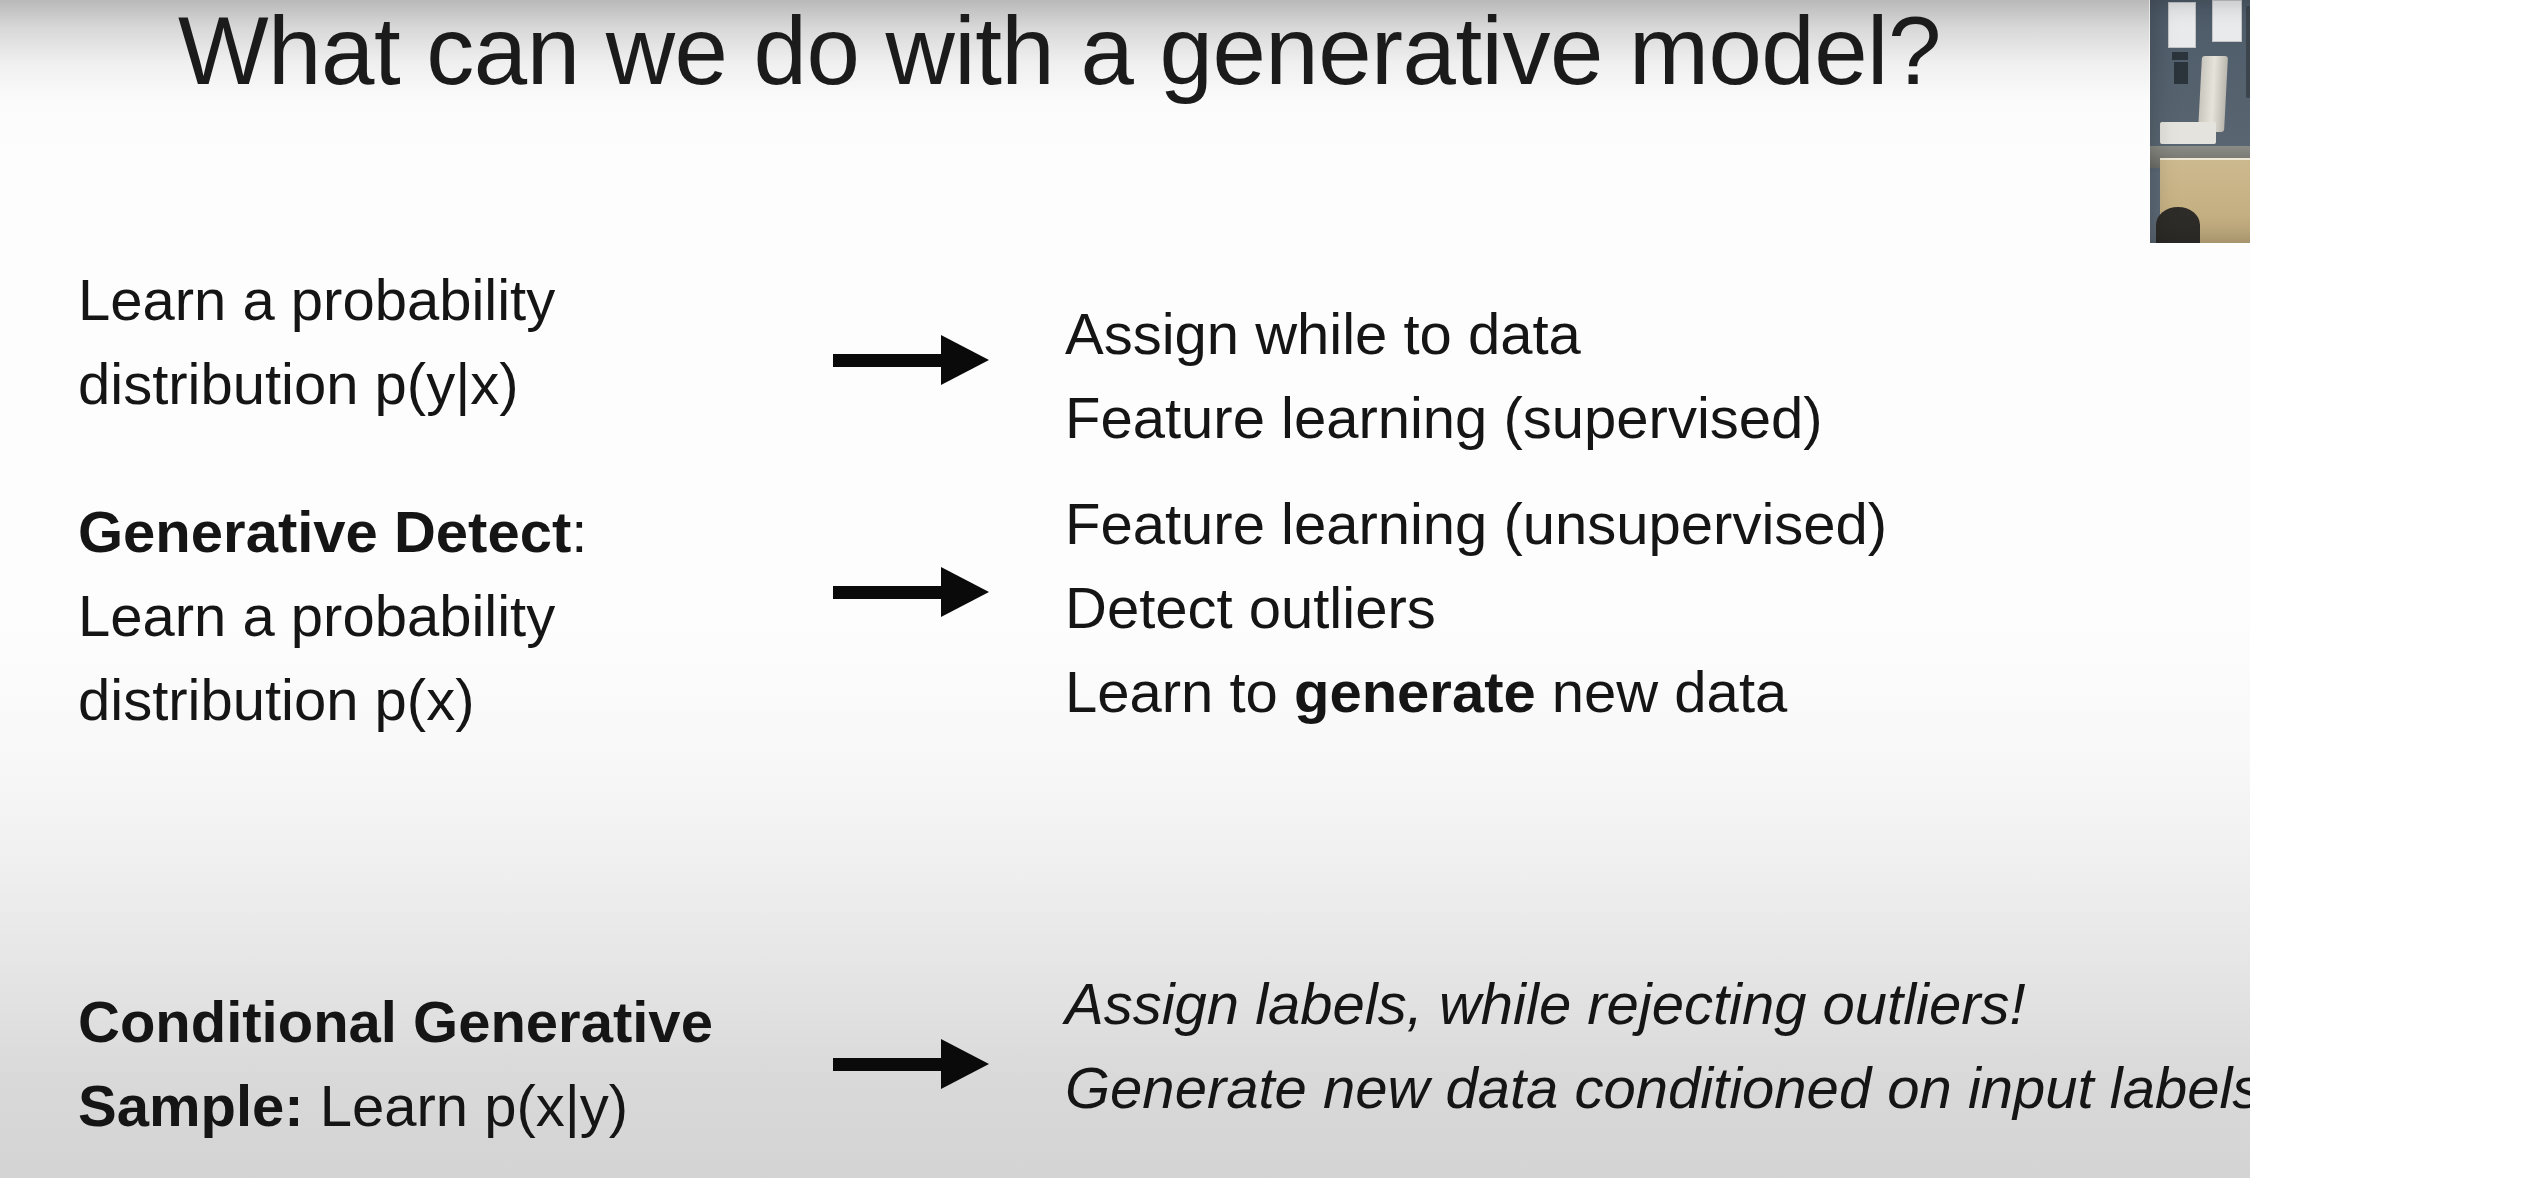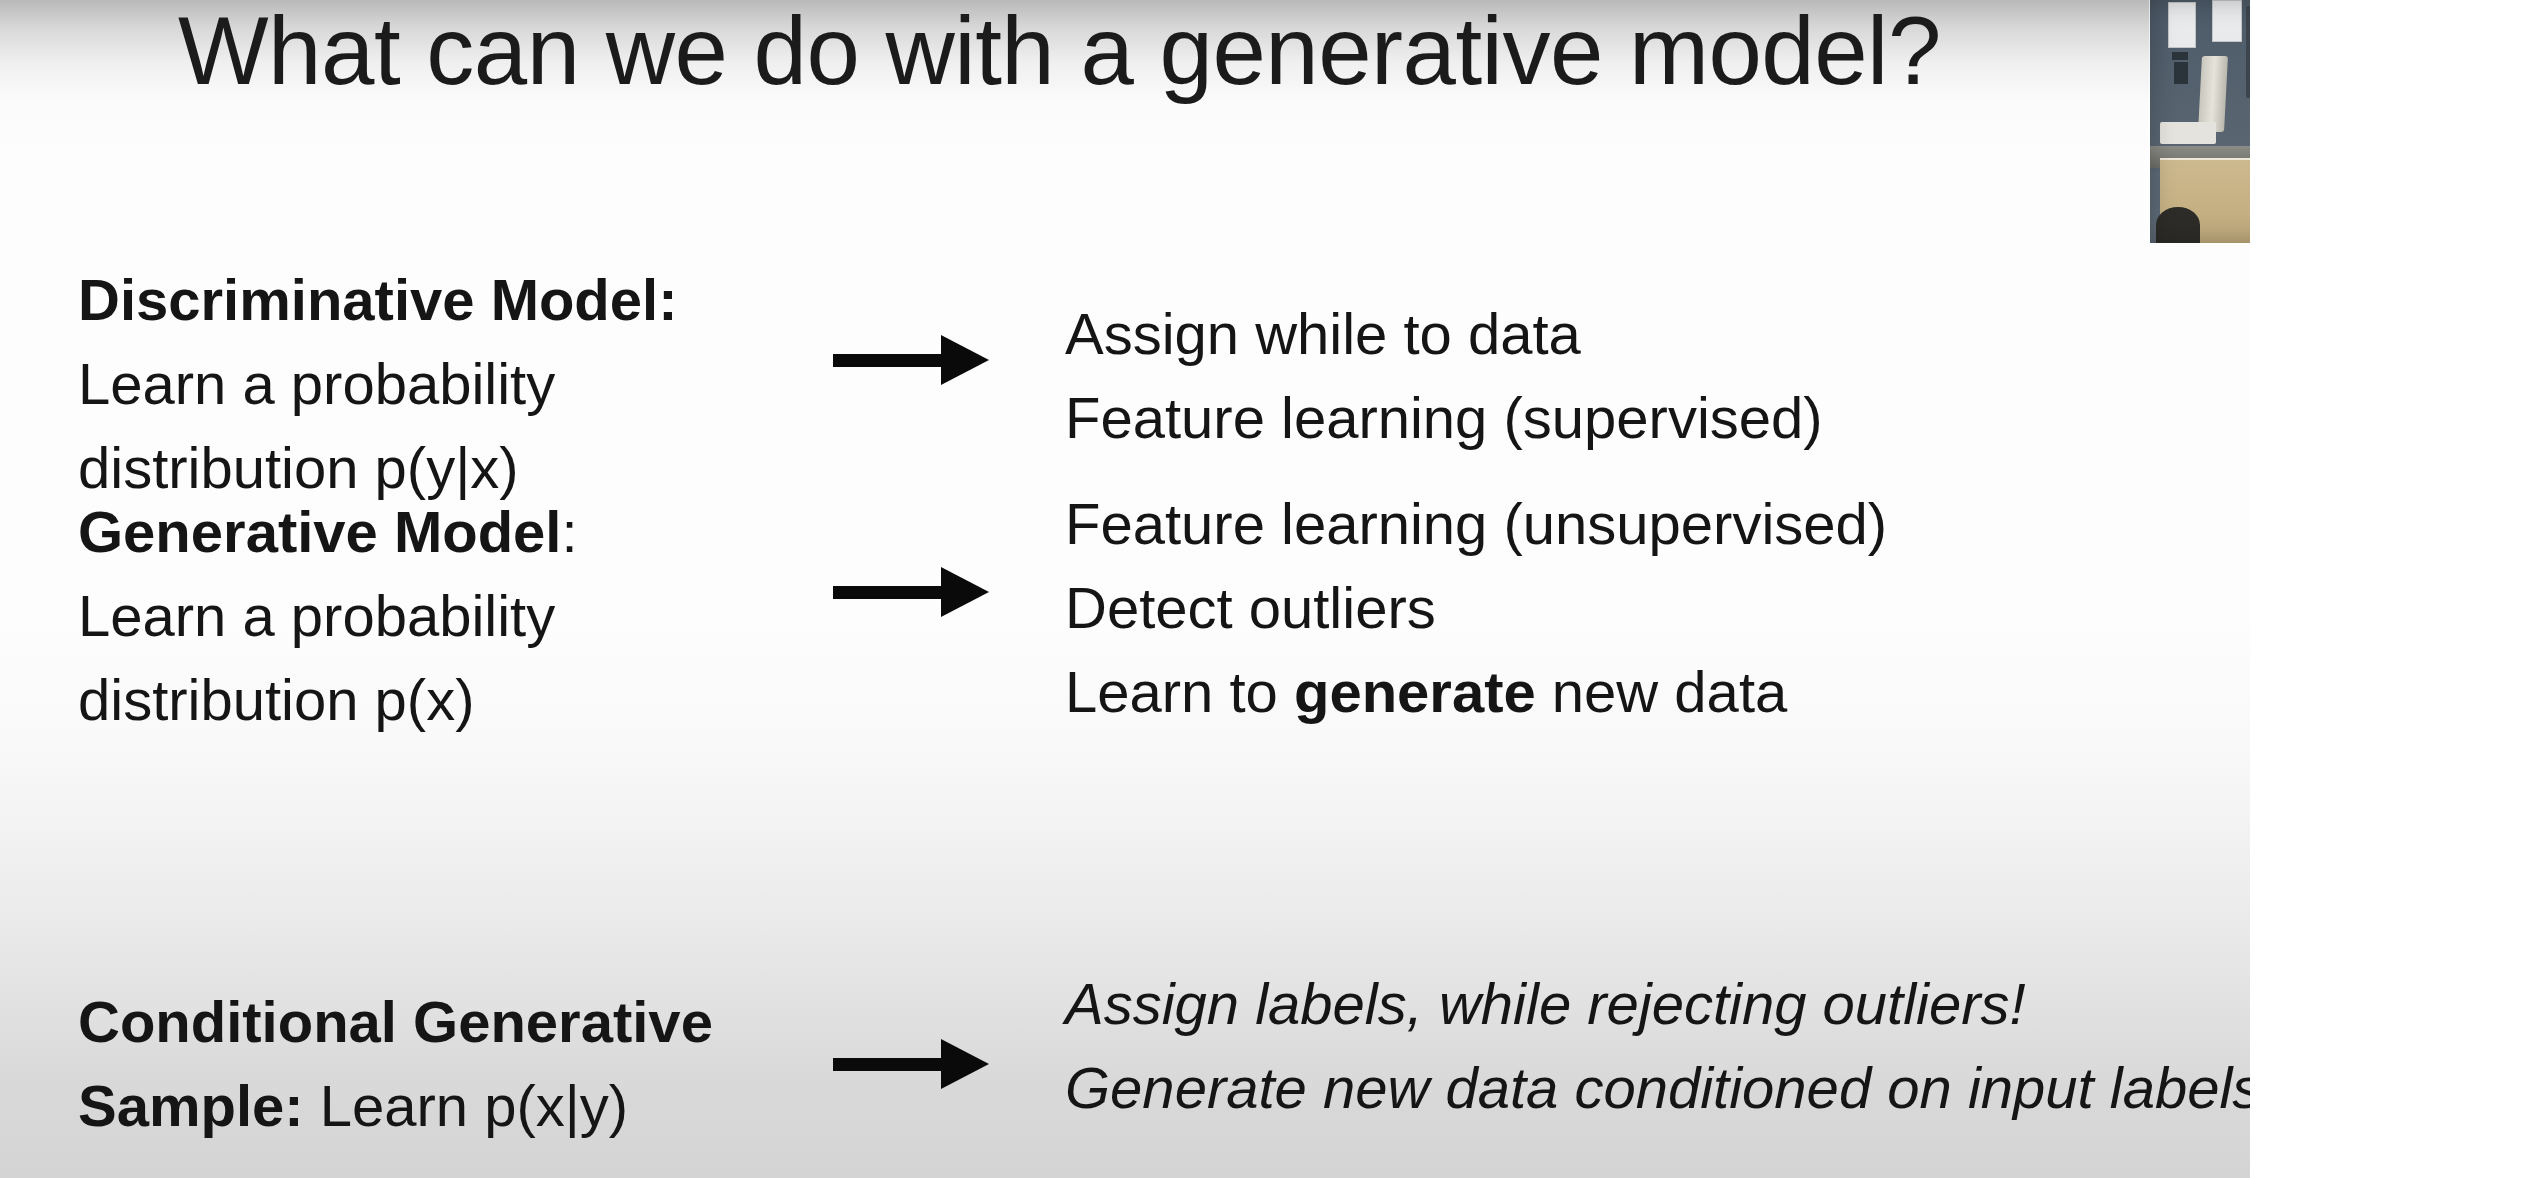--- a/index.html
+++ b/index.html
@@ -313,41 +313,40 @@
     <div class="wc-podium-edge"></div>
     <div class="wc-podium"></div>
     <div class="wc-cable2"></div>
     <div class="wc-cable"></div>
     <div class="wc-shadow"></div>
     <div class="wc-vignette"></div>
   </div>
 
   <div class="row" style="top:258px;">
     <div class="left-col">
-      <div class="line bold">Discriminative Model:</div>
       <div class="line">Learn a probability</div>
       <div class="line">distribution p(y|x)</div>
     </div>
 
     <div class="arrow-col" style="top:74px;">
       <div class="arrow">
         <div class="shaft"></div>
         <div class="head"></div>
       </div>
     </div>
 
     <div class="right-col" style="top:34px;">
       <div class="line">Assign while to data</div>
       <div class="line">Feature learning (supervised)</div>
     </div>
   </div>
 
   <div class="row" style="top:490px;">
     <div class="left-col">
-      <div class="line"><span class="bold">Generative Model</span><span>:</span></div>
+      <div class="line"><span class="bold">Generative Detect</span><span>:</span></div>
       <div class="line">Learn a probability</div>
       <div class="line">distribution p(x)</div>
     </div>
 
     <div class="arrow-col" style="top:74px;">
       <div class="arrow">
         <div class="shaft"></div>
         <div class="head"></div>
       </div>
     </div>

